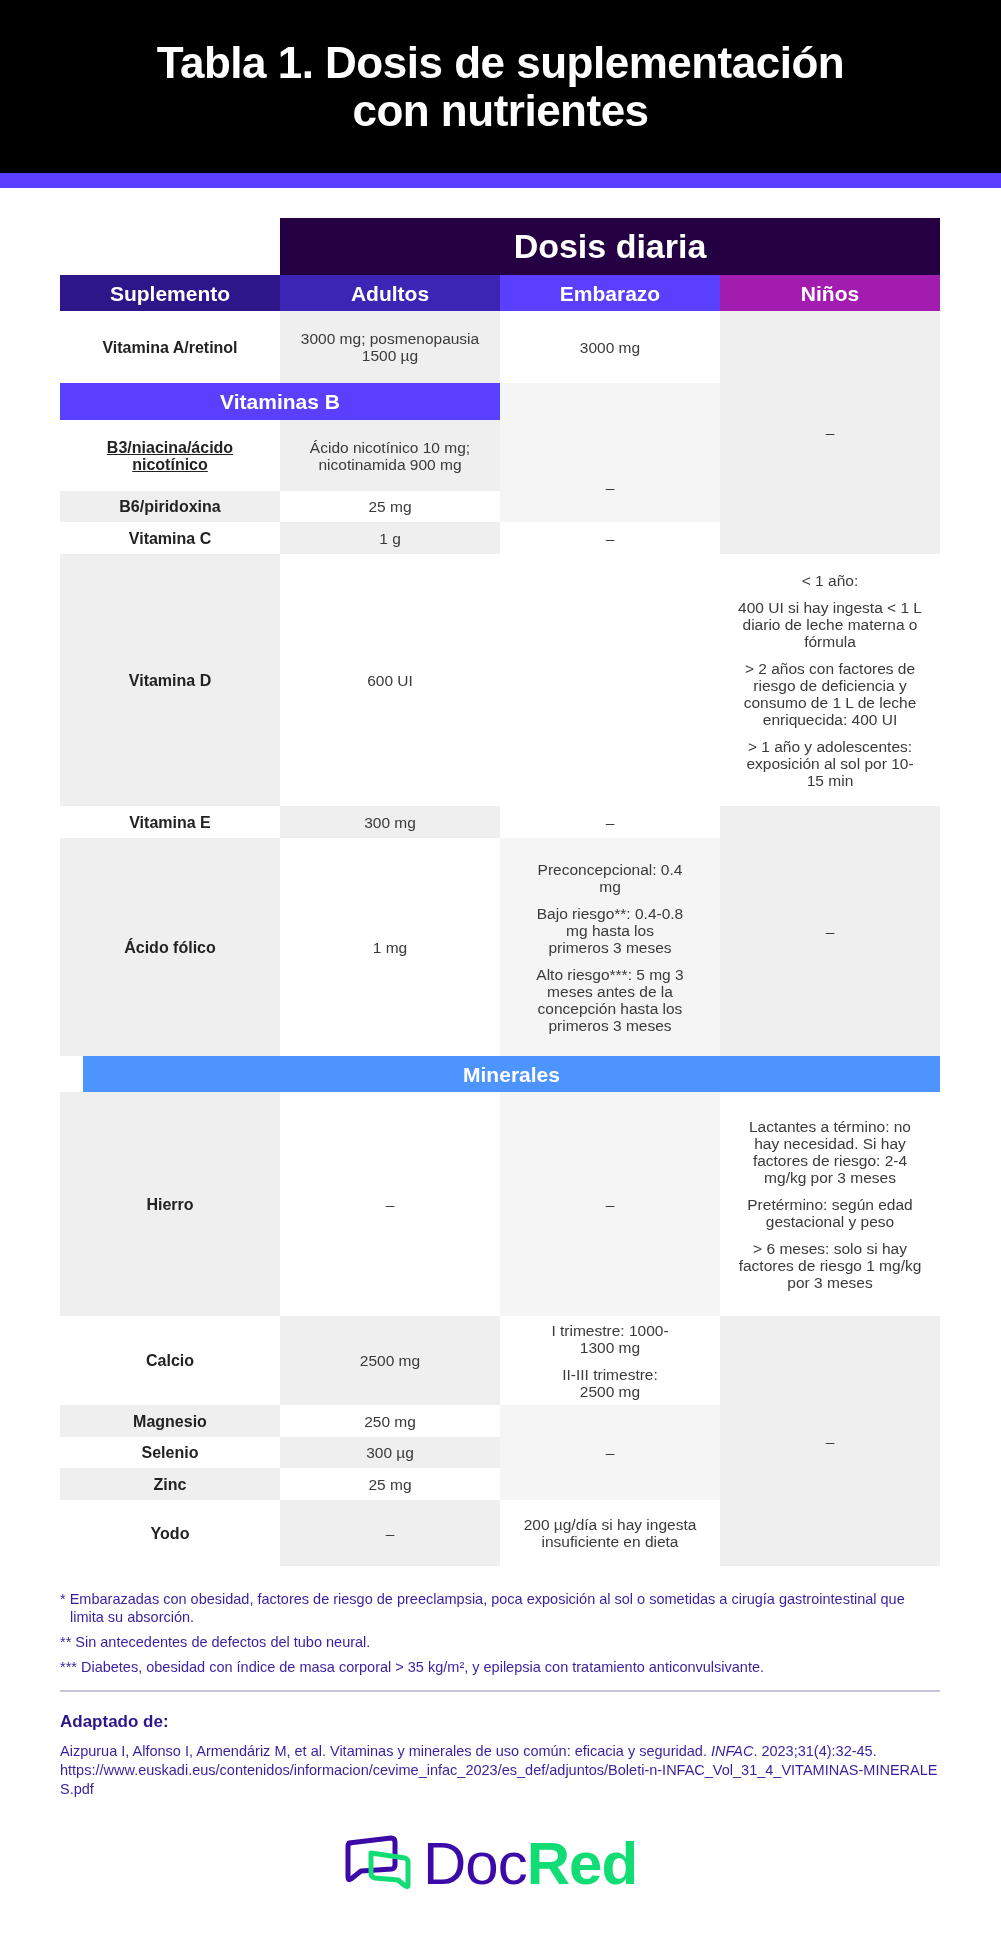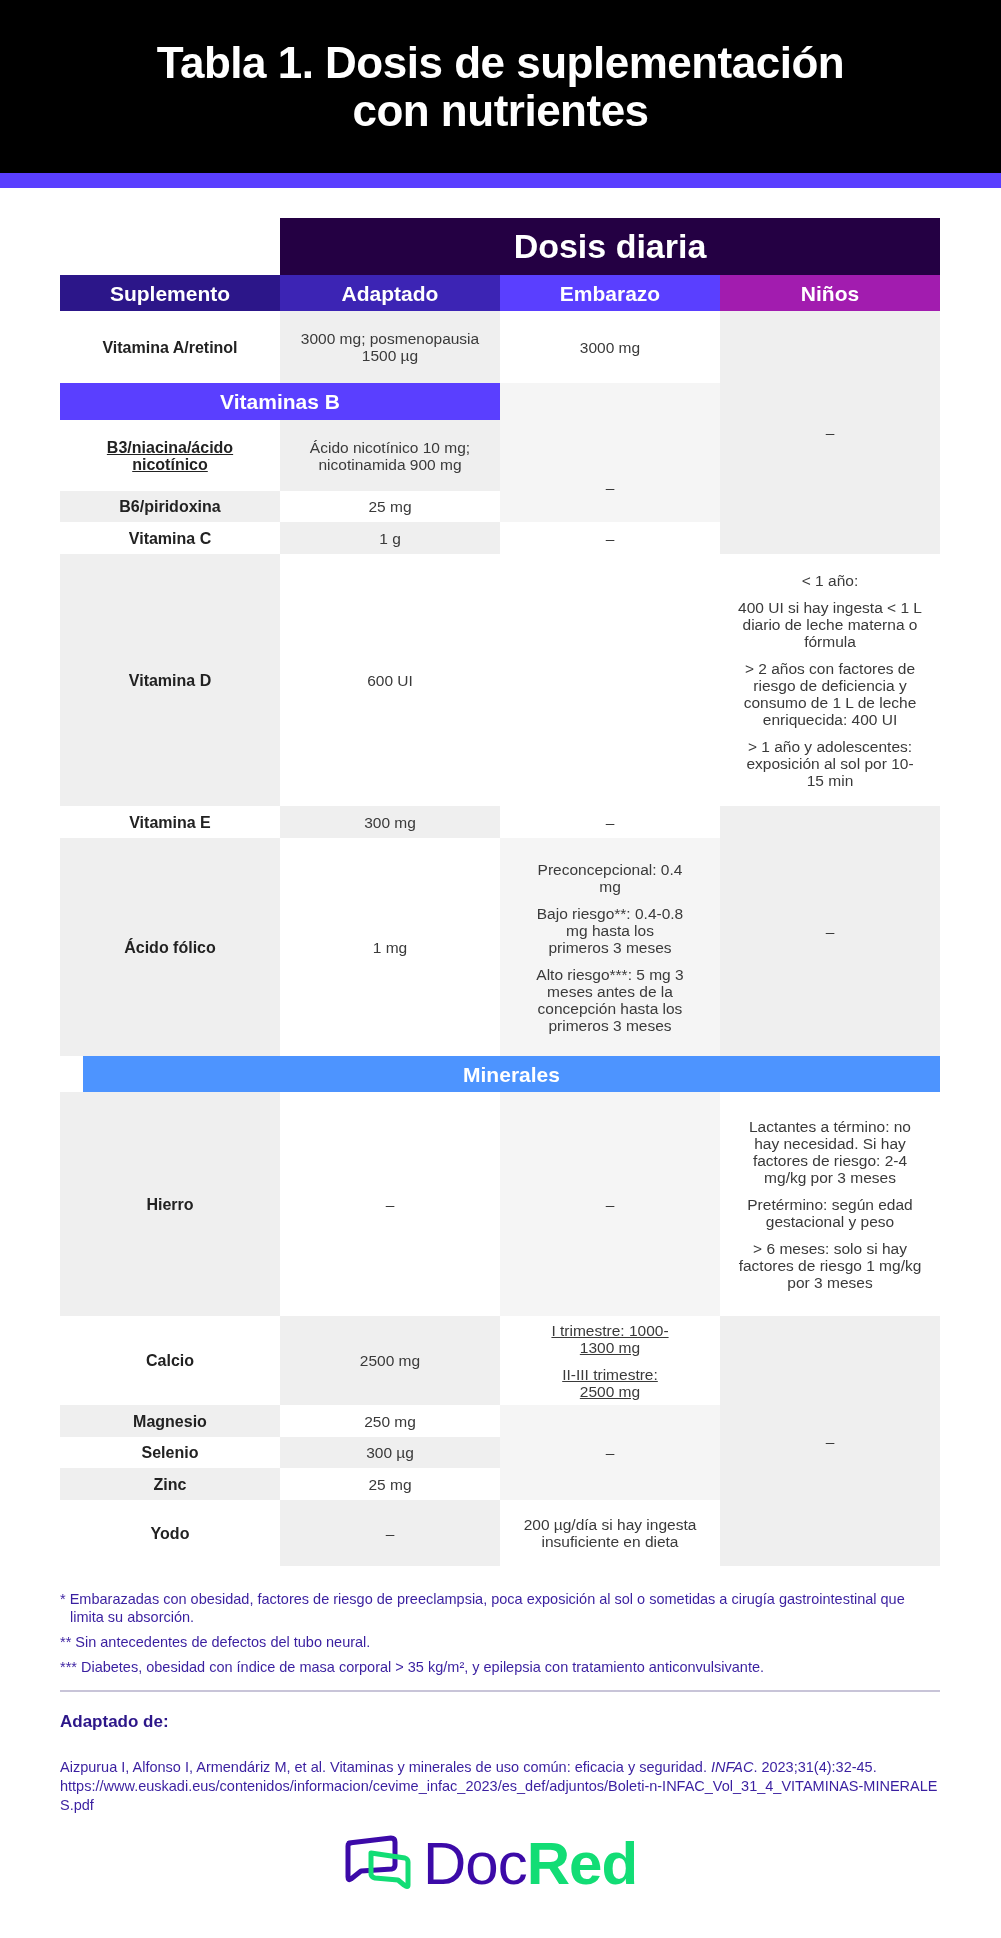--- a/index.html
+++ b/index.html
@@ -28,42 +28,42 @@
   .h-emb { background: #5a3fff; }
   .h-nin { background: #a21caf; }
   .band { color: #fff; font-weight: 700; font-size: 21px; }
   .band-b { background: #5a3fff; }
   .band-m { background: #4d94ff; }
 
   .notes { position: absolute; left: 60px; top: 1590px; width: 880px; color: #3a1fa0; font-size: 14.5px; line-height: 18px; }
   .notes .note { padding-left: 10px; text-indent: -10px; margin-bottom: 7px; }
   .divider { position: absolute; left: 60px; top: 1690px; width: 880px; height: 2px; background: #c8c4d8; }
   .source { position: absolute; left: 60px; top: 1712px; width: 880px; color: #3a1fa0; }
-  .source h3 { font-size: 17px; font-weight: 700; color: #2c1689; margin-bottom: 26px; }
+  .source h3 { font-size: 17px; font-weight: 700; color: #2c1689; margin-bottom: 10px; }
   .source p { font-size: 14.5px; line-height: 19px; word-break: break-all; }
   .source i { font-style: italic; }
   .logo { position: absolute; left: 345px; top: 1830px; height: 66px; display: flex; align-items: center; }
   .logo svg { margin-right: 12px; }
   .logo .doc { color: #3c0aa8; font-size: 60px; font-weight: 400; letter-spacing: -1px; }
   .logo .red { color: #12dd75; font-size: 60px; font-weight: 700; letter-spacing: -1px; }
 </style>
 </head>
 <body>
 
 <div class="top-band">
   <h1>Tabla 1. Dosis de suplementación con nutrientes</h1>
 </div>
 <div class="stripe"></div>
 
 <div class="table">
 
   <div class="cell dosis" style="grid-column:2/5;grid-row:1;">Dosis diaria</div>
 
   <div class="cell hdr h-sup" style="grid-column:1;grid-row:2;">Suplemento</div>
-  <div class="cell hdr h-adu" style="grid-column:2;grid-row:2;">Adaptado</div>
+  <div class="cell hdr h-adu" style="grid-column:2;grid-row:2;">Adultos</div>
   <div class="cell hdr h-emb" style="grid-column:3;grid-row:2;">Embarazo</div>
   <div class="cell hdr h-nin" style="grid-column:4;grid-row:2;">Niños</div>
 
   <div class="cell lbl w" style="grid-column:1;grid-row:3;">Vitamina A/retinol</div>
   <div class="cell g" style="grid-column:2;grid-row:3;">
       <p>3000 mg; posmenopausia 1500 µg</p>
     </div>
   <div class="cell w" style="grid-column:3;grid-row:3;">
       <p>3000 mg</p>
     </div>
@@ -138,21 +138,21 @@
   <div class="cell w" style="grid-column:4;grid-row:12;padding:4px 18px;">
     <p>Lactantes a término: no hay necesidad. Si hay factores de riesgo: 2-4 mg/kg por 3 meses</p>
     <p>Pretérmino: según edad gestacional y peso</p>
     <p>&gt; 6 meses: solo si hay factores de riesgo 1 mg/kg por 3 meses</p>
   </div>
 
   <div class="cell lbl w" style="grid-column:1;grid-row:13;">Calcio</div>
   <div class="cell g" style="grid-column:2;grid-row:13;">
       <p>2500 mg</p>
     </div>
-  <div class="cell w" style="grid-column:3;grid-row:13;padding:4px 50px;text-decoration:underline;">
+  <div class="cell w" style="grid-column:3;grid-row:13;padding:4px 50px;">
     <p>I trimestre: 1000-1300 mg</p>
     <p>II-III trimestre: 2500 mg</p>
   </div>
   <div class="cell g" style="grid-column:4;grid-row:13/18;">
       <p>–</p>
     </div>
 
   <div class="cell lbl g" style="grid-column:1;grid-row:14;">Magnesio</div>
   <div class="cell w" style="grid-column:2;grid-row:14;">
       <p>250 mg</p>

